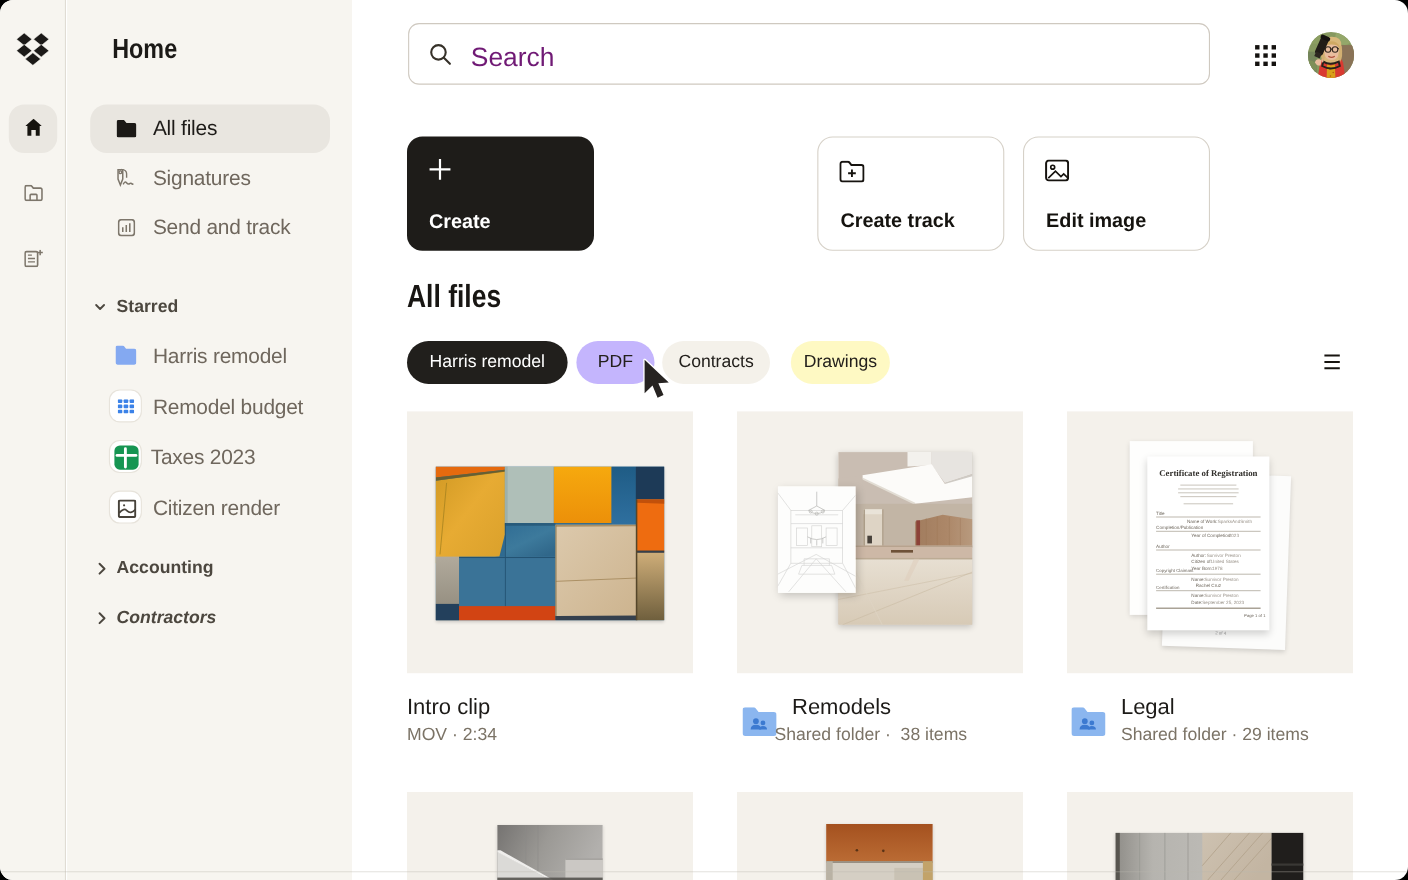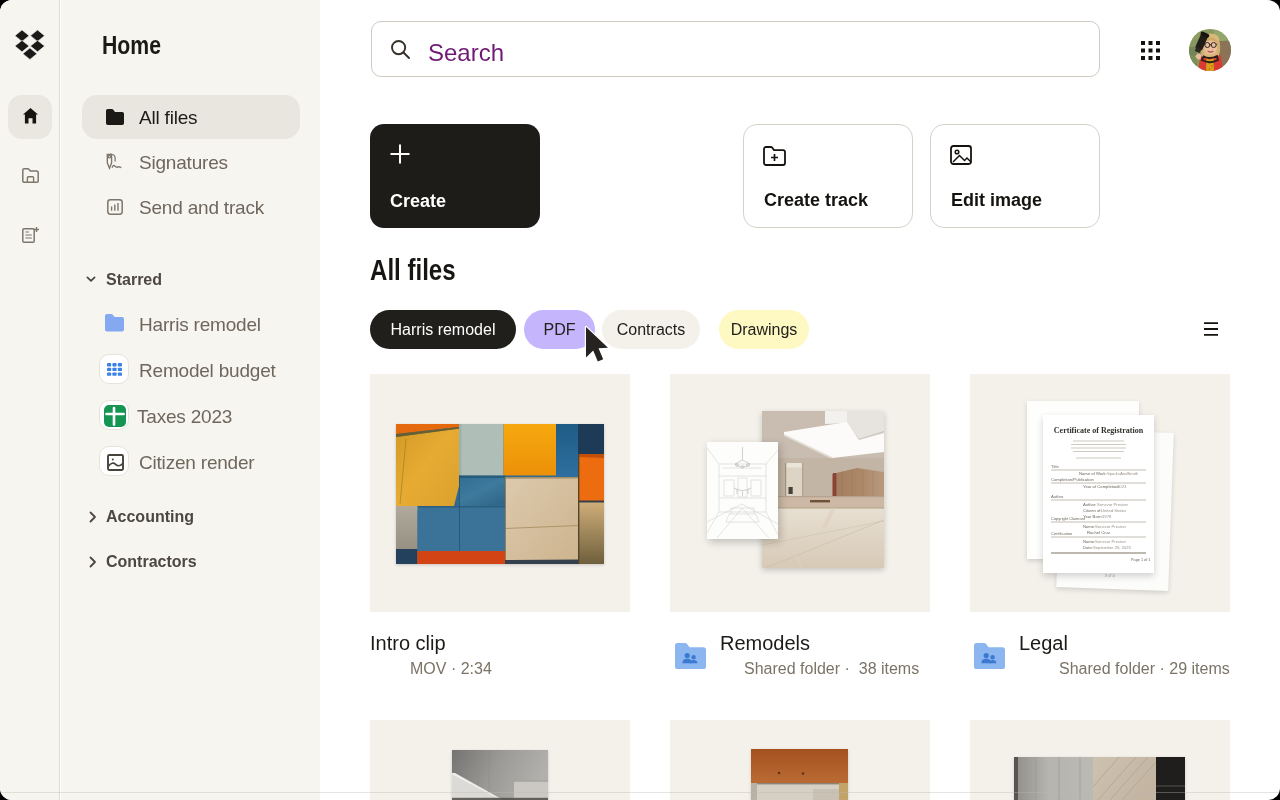--- a/index.html
+++ b/index.html
@@ -29,21 +29,21 @@
   .btn { top:101px; width:170px; height:104px; border-radius:14px; background:#fff;margin-top:23px; }
   .btn-label { position:absolute; left:20px; bottom:16px; font-size:18px; font-weight:700; color:#15130f; }
 
   .h2 { left:370px; top:254px; font-size:29px; font-weight:700; color:#181613; transform:scaleX(.83); transform-origin:left top; }
 
   .chip { top:310px; height:39px; border-radius:20px; display:flex; align-items:center; justify-content:center; font-size:16px; color:#23201c; }
 
   .card { top:374px; width:260px; height:238px; background:#f4f1eb; }
   .card2 { top:720px; width:260px; height:238px; background:#f4f1eb; }
   .cardtitle { font-size:20px; color:#1d1b18; }
-  .cardsub { font-size:16px; color:#7b7366;margin-left:40px; }
+  .cardsub { font-size:16px; color:#7b7366; }
 </style>
 </head>
 <body>
 <div class="window">
 
   <div class="abs sidebar"></div>
   <div class="abs rail"></div>
   <div class="abs railpill"></div>
 
   <div class="abs" style="left:15px; top:30px;">
@@ -158,21 +158,21 @@
     <svg width="8" height="12" viewBox="0 0 8 12" fill="none" stroke="#4c473f" stroke-width="1.8" stroke-linecap="round" stroke-linejoin="round">
       <path d="M1.5 1.5 L6 6 L1.5 10.5"></path>
     </svg>
   </div>
   <div class="abs secthead" style="left:106px; top:508px;">Accounting</div>
   <div class="abs" style="left:89px; top:556px;">
     <svg width="8" height="12" viewBox="0 0 8 12" fill="none" stroke="#4c473f" stroke-width="1.8" stroke-linecap="round" stroke-linejoin="round">
       <path d="M1.5 1.5 L6 6 L1.5 10.5"></path>
     </svg>
   </div>
-  <div class="abs secthead" style="left:106px; top:553px;">Contractors</div>
+  <div class="abs secthead" style="left:106px; top:553px;font-style:italic;">Contractors</div>
 
   <div class="abs search"></div>
   <div class="abs" style="left:390px; top:39px;">
     <svg width="21" height="21" viewBox="0 0 21 21" fill="none" stroke="#363129" stroke-width="1.9">
       <circle cx="8.6" cy="8.6" r="6.6"></circle>
       <path d="M13.5 13.5 L19 19" stroke-linecap="round"></path>
     </svg>
   </div>
   <div class="abs search-ph">Search</div>
   <div class="abs" style="left:1141px; top:41px;">

